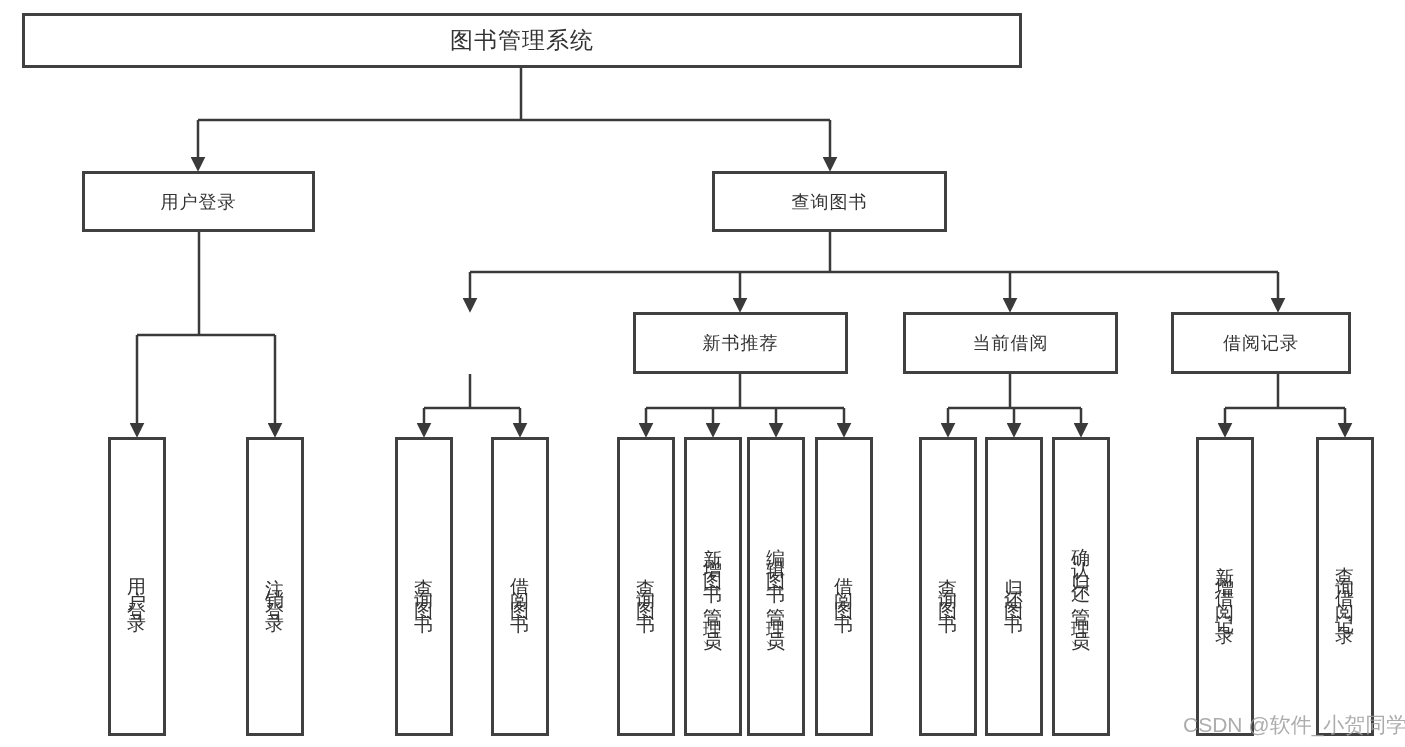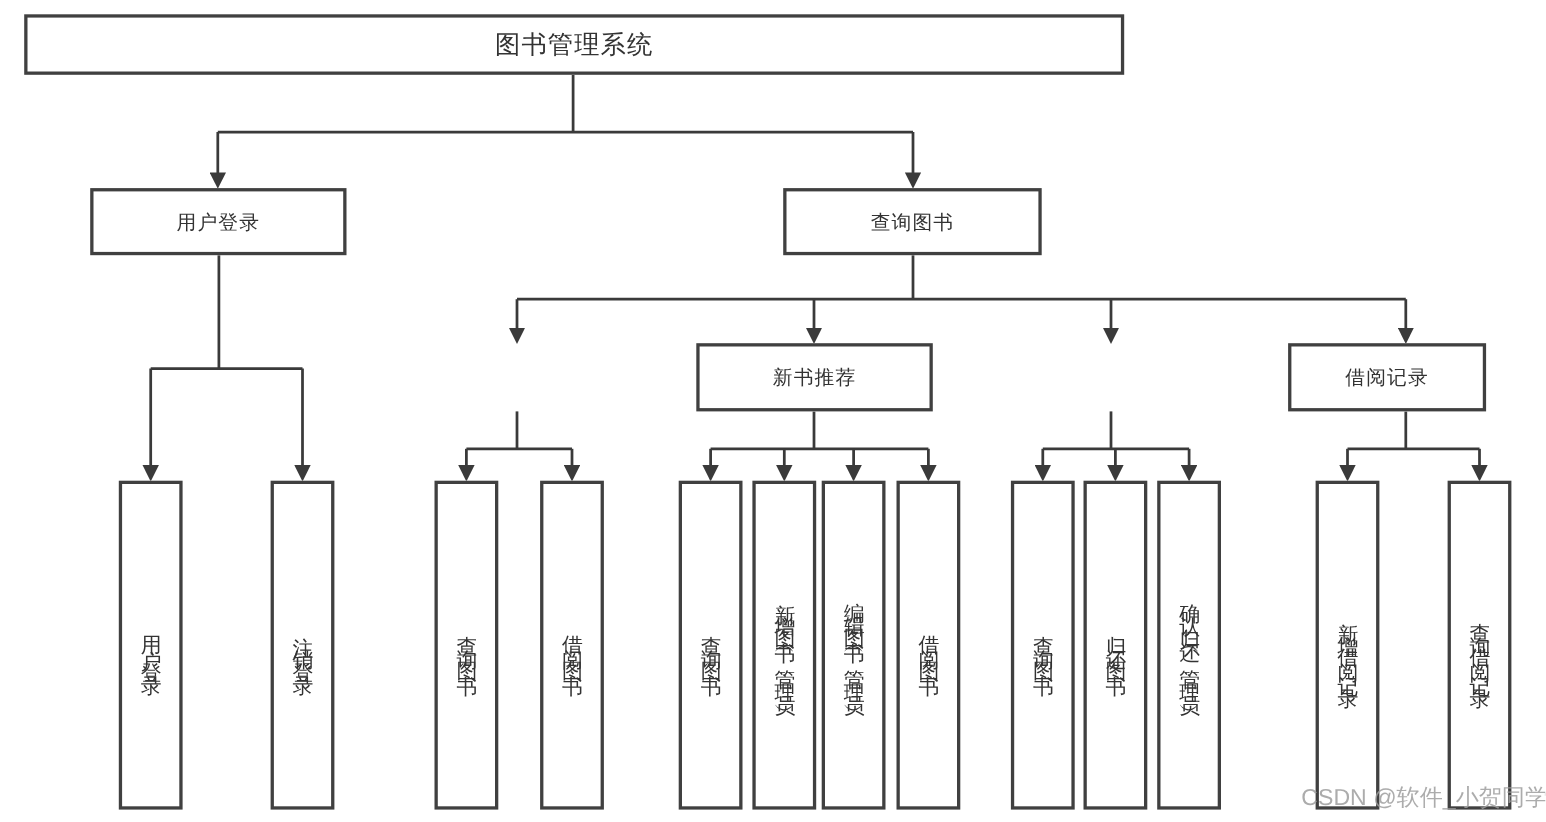--- a/index.html
+++ b/index.html
@@ -107,20 +107,23 @@
   <div class="box" style="left:82px;top:171px;width:233px;height:61px">
     <span class="hlabel">用户登录</span>
   </div>
   <div class="box" style="left:712px;top:171px;width:235px;height:61px">
     <span class="hlabel">查询图书</span>
   </div>
 
   <div class="box" style="left:633px;top:312px;width:215px;height:62px">
     <span class="hlabel">新书推荐</span>
   </div>
+  <div class="box" style="left:903px;top:312px;width:215px;height:62px">
+    <span class="hlabel">当前借阅</span>
+  </div>
   <div class="box" style="left:1171px;top:312px;width:180px;height:62px">
     <span class="hlabel">借阅记录</span>
   </div>
 
   <div class="box vbox" style="left:108px;top:437px;width:58px;height:299px">
     <span class="vlabel">用户登录</span>
   </div>
   <div class="box vbox" style="left:246px;top:437px;width:58px;height:299px">
     <span class="vlabel">注销登录</span>
   </div>

